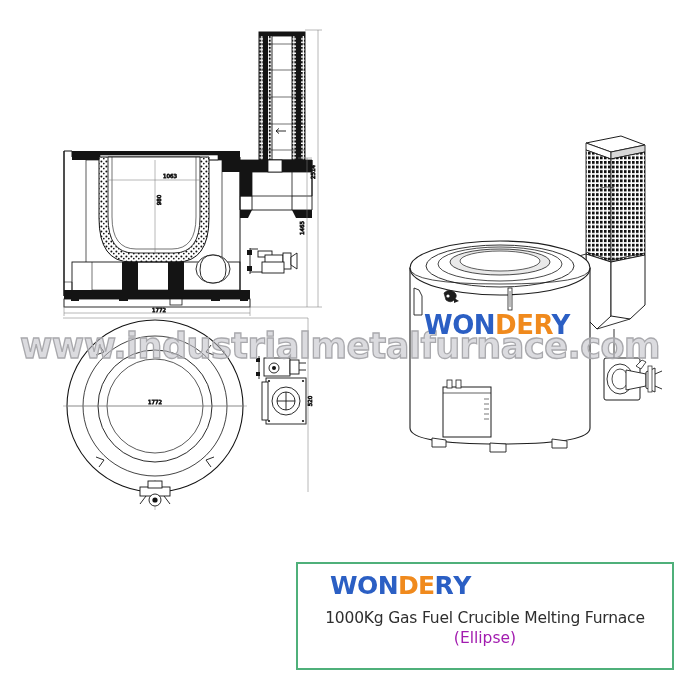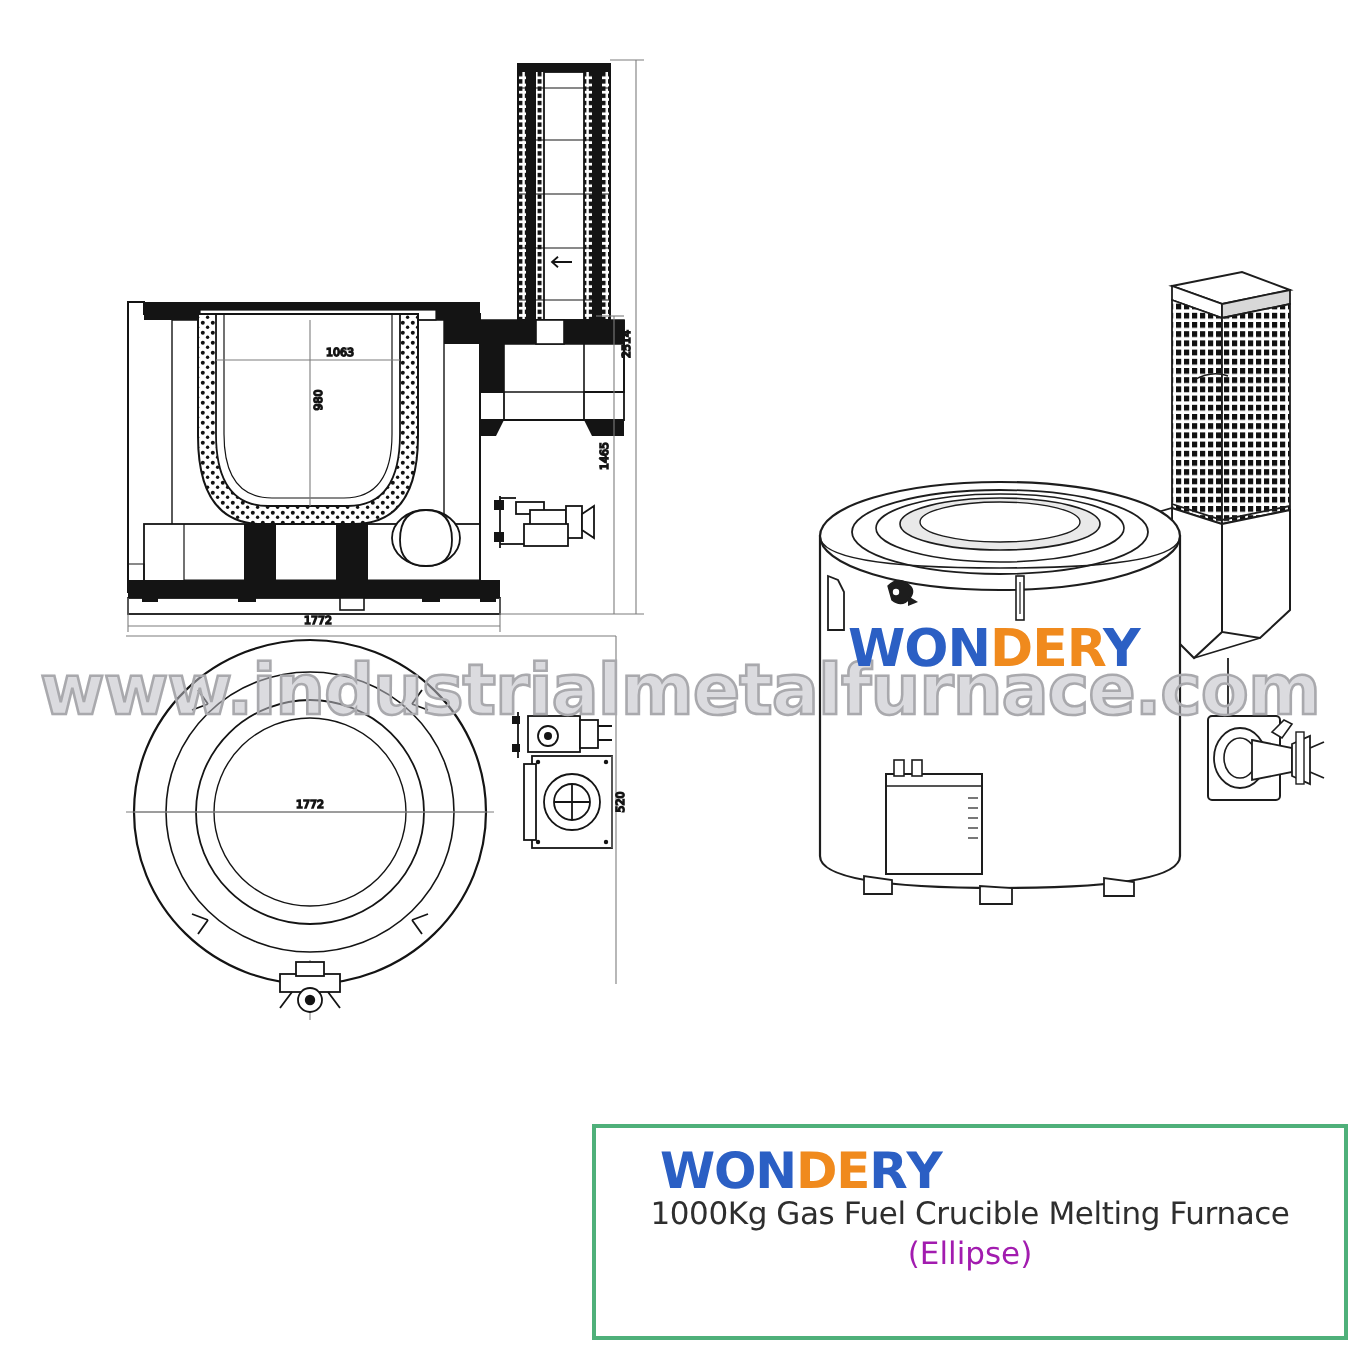--- a/index.html
+++ b/index.html
@@ -78,20 +78,21 @@
     user-select: none;
   }
   .brand-logo .b-blue { color: #2b5fc4; }
   .brand-logo .b-orange { color: #f08a1d; }
   .brand-logo .r-glyph {
     position: relative;
     display: inline-block;
     color: #2b5fc4;
   }
   .product-title {
+    margin-top: 11px;
     text-align: center;
     font-family: "DejaVu Sans", sans-serif;
     font-size: 15.5px;
     font-weight: 400;
     color: #2e2e2e;
     line-height: 1.28;
     letter-spacing: -0.2px;
   }
   .product-subtitle {
     text-align: center;

